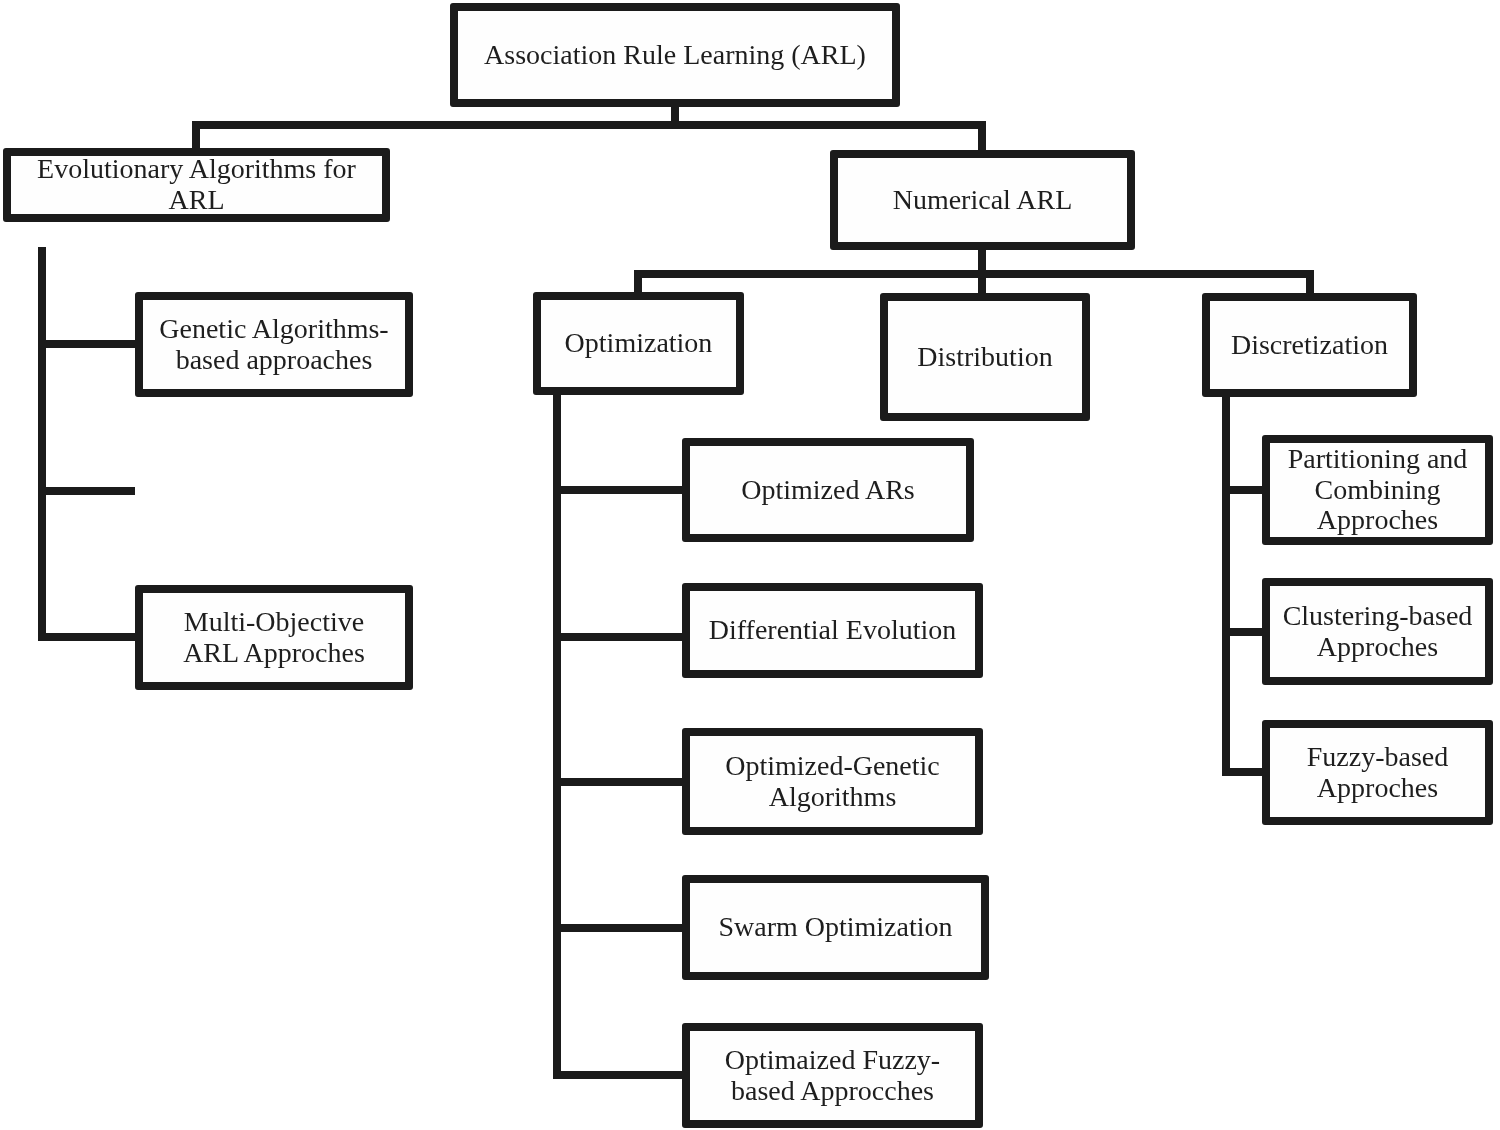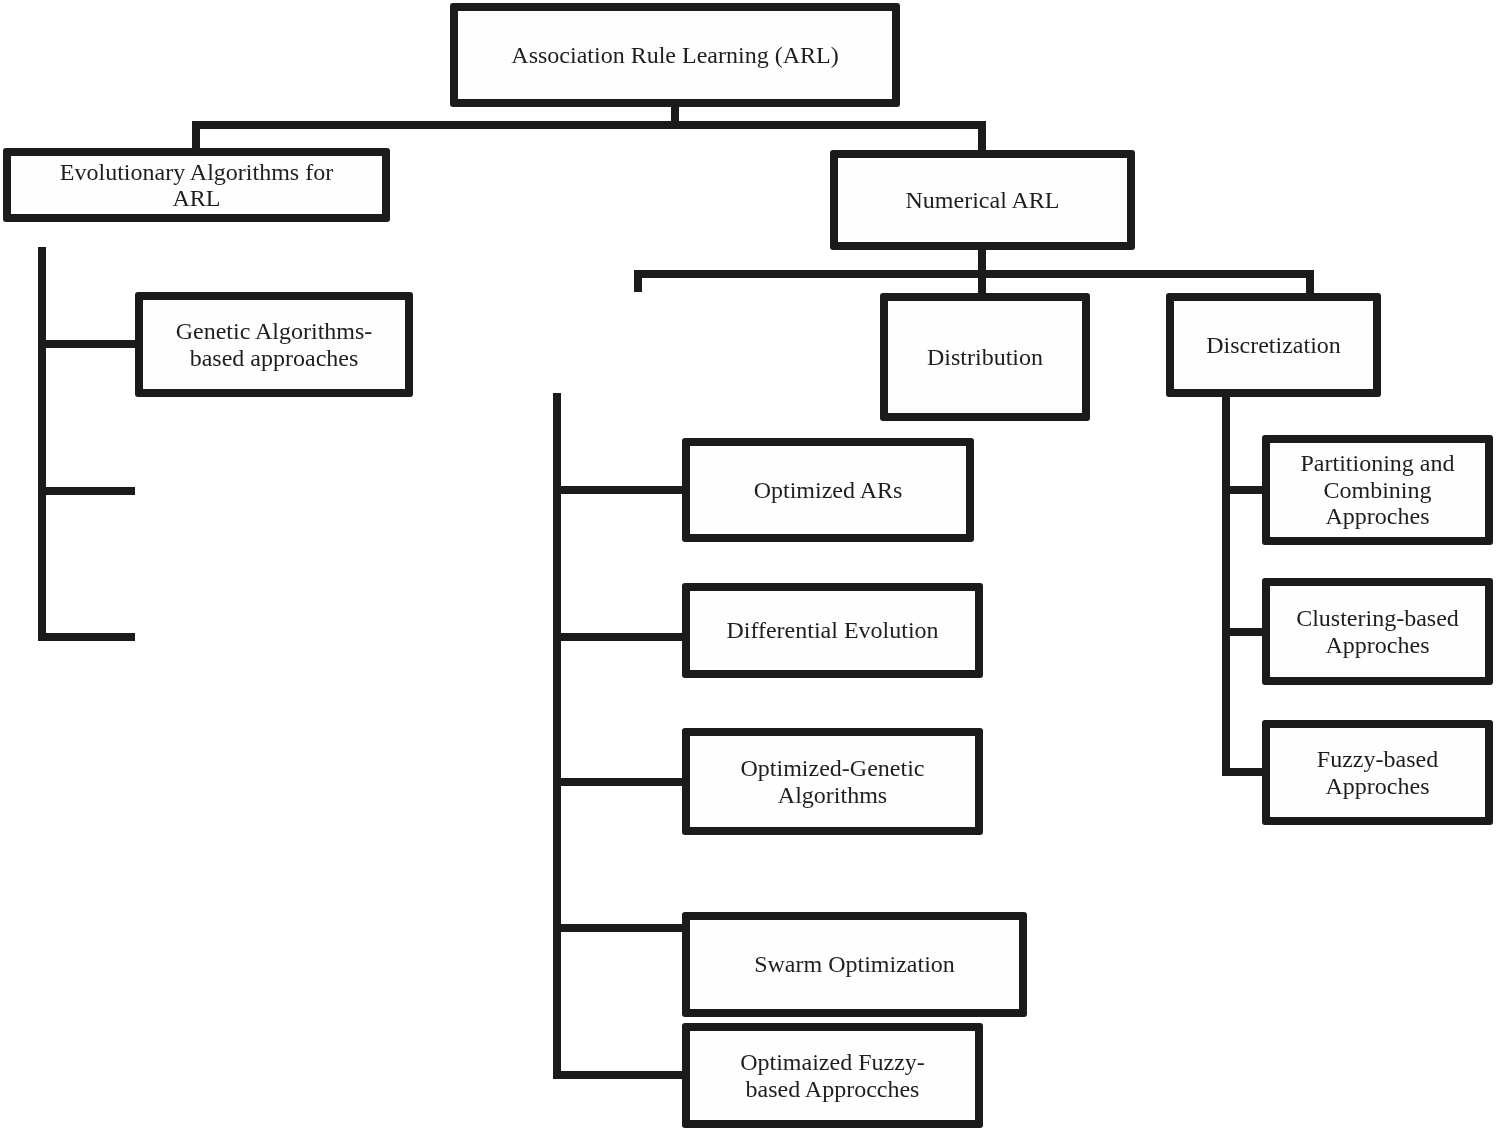--- a/index.html
+++ b/index.html
@@ -21,21 +21,21 @@
     border: 8px solid #1b1b1b;
     border-radius: 3px;
     display: flex;
     align-items: center;
     justify-content: center;
     text-align: center;
   }
   .node-label {
     white-space: pre-line;
     font-family: "Liberation Serif", "DejaVu Serif", serif;
-    font-size: 24px;
+    font-size: 28px;
     line-height: 1.1;
     color: #1e1e1e;
     padding: 0 2px;
     text-align: center;
   }
   .conn {
     position: absolute;
     background: #1b1b1b;
   }
 </style>
@@ -84,44 +84,51 @@
   <div class="node" style="left:830px;top:150px;width:305px;height:100px">
     <span class="node-label">Numerical ARL</span>
   </div>
 
   <div class="node" style="left:135px;top:292px;width:278px;height:105px">
     <span class="node-label">Genetic Algorithms-
 based approaches</span>
   </div>
 
 
+  <div class="node" style="left:135px;top:585px;width:278px;height:105px">
+    <span class="node-label">Multi-Objective
+ARL Approches</span>
+  </div>
 
+  <div class="node" style="left:533px;top:292px;width:211px;height:103px">
+    <span class="node-label">Optimization</span>
+  </div>
 
   <div class="node" style="left:880px;top:293px;width:210px;height:128px">
     <span class="node-label">Distribution</span>
   </div>
 
-  <div class="node" style="left:1166px;top:293px;width:215px;height:104px">
+  <div class="node" style="left:1202px;top:293px;width:215px;height:104px">
     <span class="node-label">Discretization</span>
   </div>
 
   <div class="node" style="left:682px;top:438px;width:292px;height:104px">
     <span class="node-label">Optimized ARs</span>
   </div>
 
   <div class="node" style="left:682px;top:583px;width:301px;height:95px">
     <span class="node-label">Differential Evolution</span>
   </div>
 
   <div class="node" style="left:682px;top:728px;width:301px;height:107px">
     <span class="node-label">Optimized-Genetic
 Algorithms</span>
   </div>
 
-  <div class="node" style="left:682px;top:912px;width:345px;height:105px">
+  <div class="node" style="left:682px;top:875px;width:307px;height:105px">
     <span class="node-label">Swarm Optimization</span>
   </div>
 
   <div class="node" style="left:682px;top:1023px;width:301px;height:105px">
     <span class="node-label">Optimaized Fuzzy-
 based Approcches</span>
   </div>
 
   <div class="node" style="left:1262px;top:435px;width:231px;height:110px">
     <span class="node-label">Partitioning and

